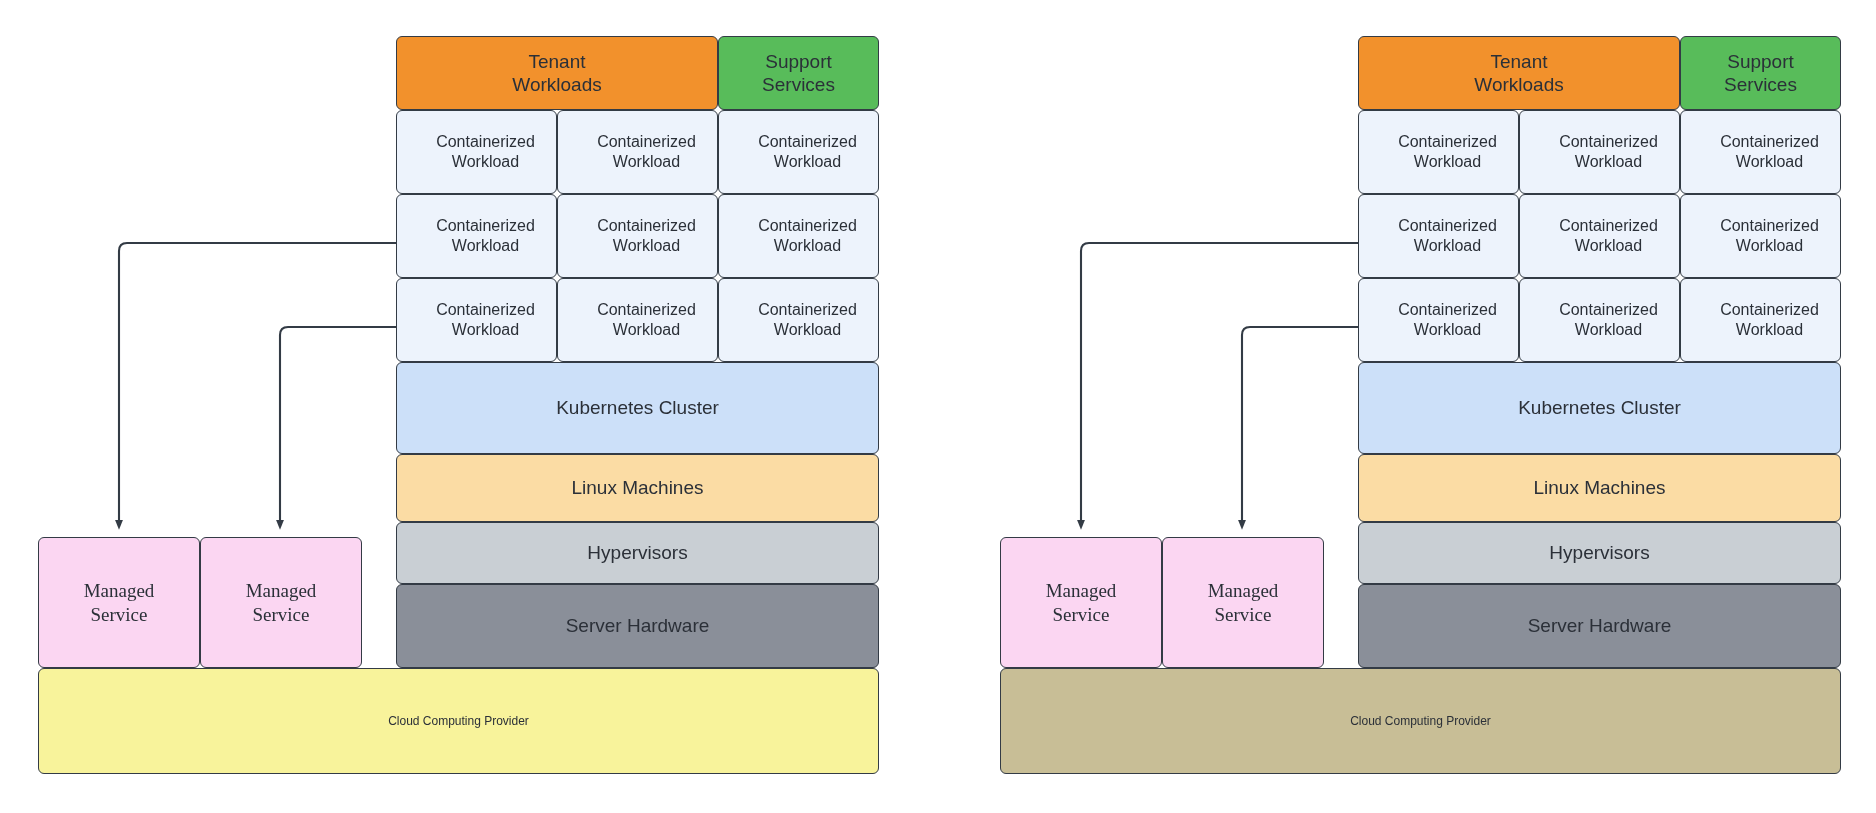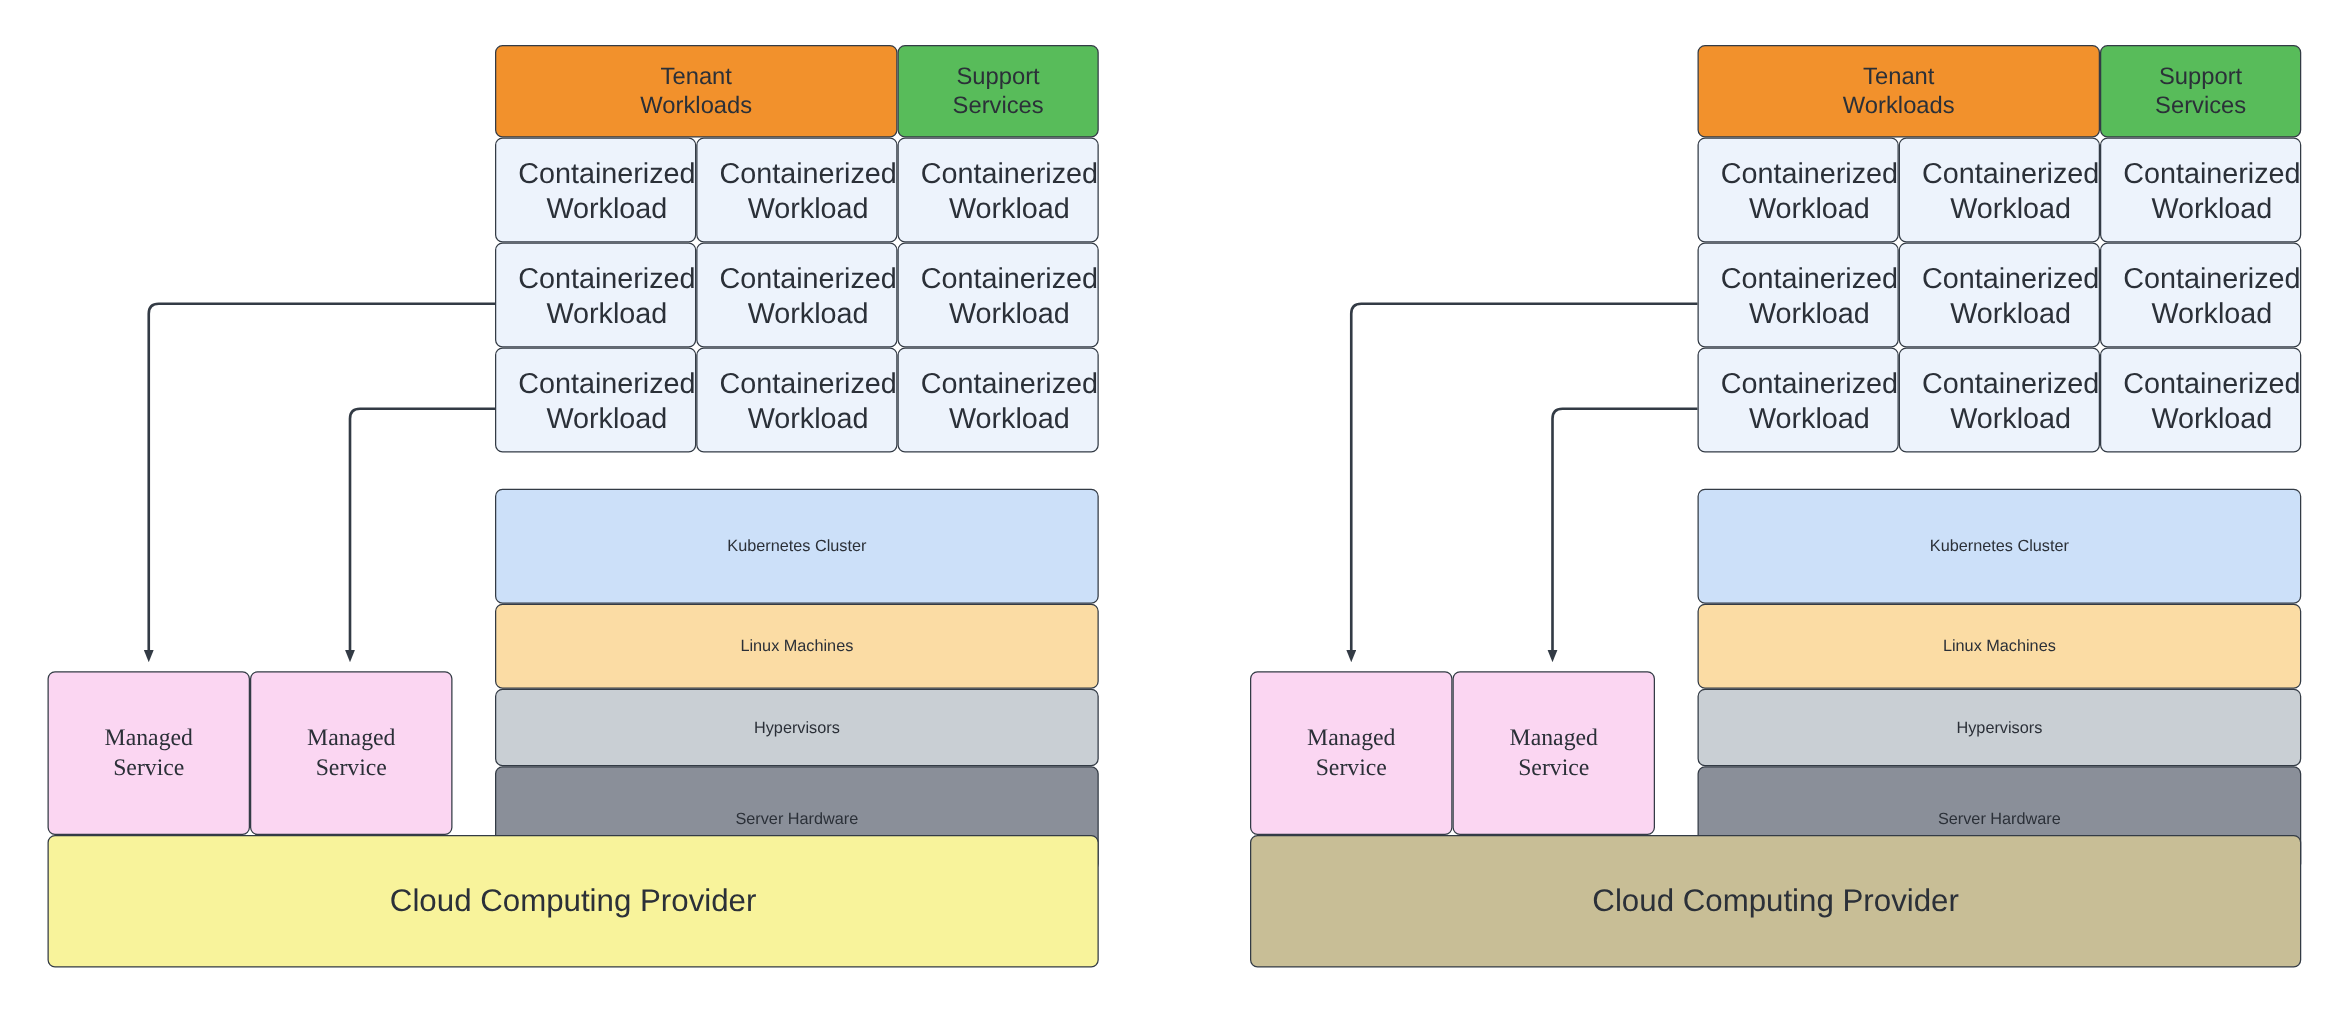--- a/index.html
+++ b/index.html
@@ -29,24 +29,24 @@
     display: flex;
     align-items: center;
     justify-content: center;
     text-align: center;
     line-height: 1.22;
     color: #2b3038;
     white-space: pre-line;
   }
 
   .t-header   { font-size: 19px; }
-  .t-pod      { font-size: 23px; padding-left: 18px; }
-  .t-layer    { font-size: 13px; margin-top: 29px; }
+  .t-pod      { font-size: 16px; padding-left: 18px; }
+  .t-layer    { font-size: 19px; }
   .t-managed  { font-size: 19px; font-family: Liberation Serif, serif; }
-  .t-provider { font-size: 25px; }
+  .t-provider { font-size: 12px; }
 
   
   .arrows {
     position: absolute;
     left: 0; top: 0;
     width: 1876px;
     height: 813px;
     pointer-events: none;
   }
 </style>

